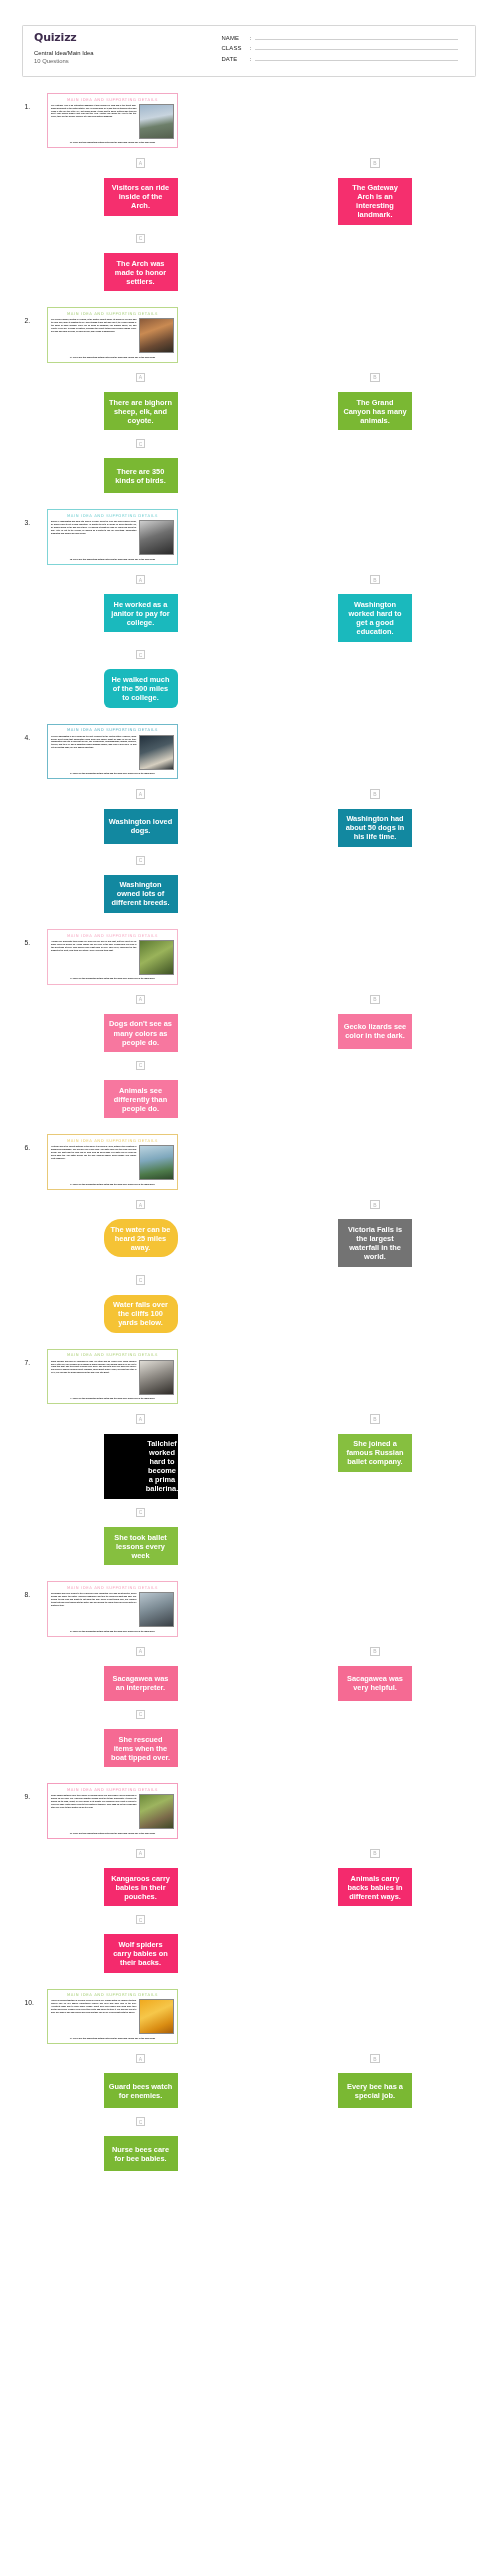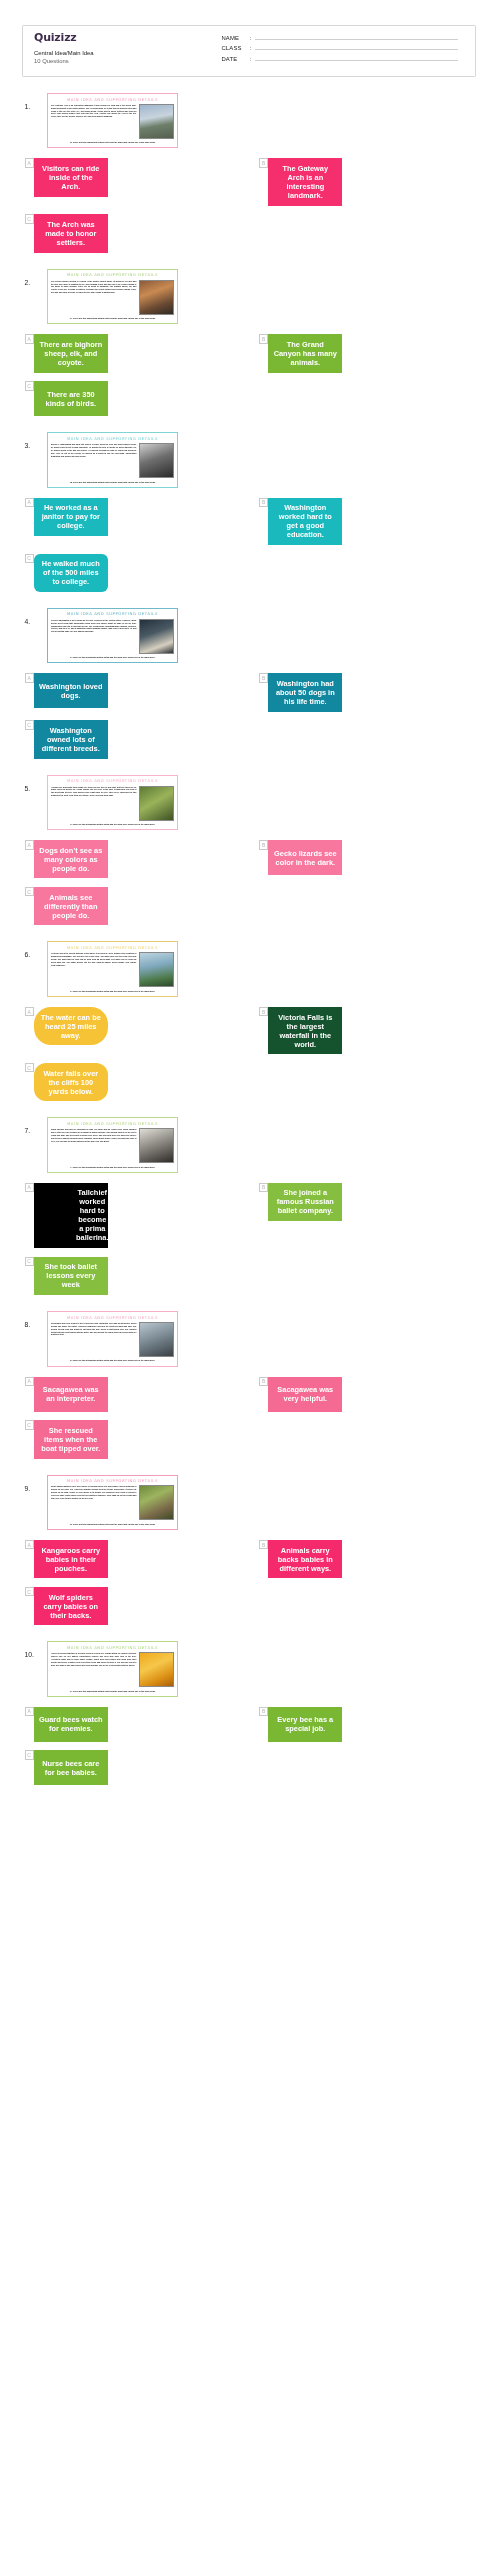--- a/index.html
+++ b/index.html
@@ -150,23 +150,24 @@
   
   .options {
     margin-top: 10px;
     display: grid;
     grid-template-columns: 1fr 1fr;
     column-gap: 0px;
     row-gap: 8.7px;
   }
   .opt {
     display: flex;
-    align-items: flex-start;
-    gap: 0;
+    align-items: center;
+    gap: 10px;
     padding-left: 2.5px;
+    flex-direction: column;
   }
   .opt-letter {
     width: 9.3px;
     height: 9.3px;
     flex: 0 0 9.3px;
     border: 0.6px solid #c9c9c9;
     color: #b8b8b8;
     font-size: 5px;
     display: flex;
     align-items: center;
@@ -372,21 +373,21 @@
             <div class="ws-q">6. There are two supporting details listed and the main idea. Which one is the main idea?</div>
           </div>
         </div>
         <div class="options">
           <div class="opt">
             <span class="opt-letter">A</span>
             <span class="opt-box" style="background: rgb(245, 195, 53); border-radius: 17px;">The water can be heard 25 miles away.</span>
           </div>
           <div class="opt">
             <span class="opt-letter">B</span>
-            <span class="opt-box" style="background: #14532d;">Victoria Falls is the largest waterfall in the world.</span>
+            <span class="opt-box" style="background: #737373;">Victoria Falls is the largest waterfall in the world.</span>
           </div>
           <div class="opt">
             <span class="opt-letter">C</span>
             <span class="opt-box" style="background: rgb(245, 195, 53); border-radius: 12px;">Water falls over the cliffs 100 yards below.</span>
           </div>
           <div class="opt opt-empty"></div>
         </div>
       </div>
       <div class="question">
         <div class="q-top">

